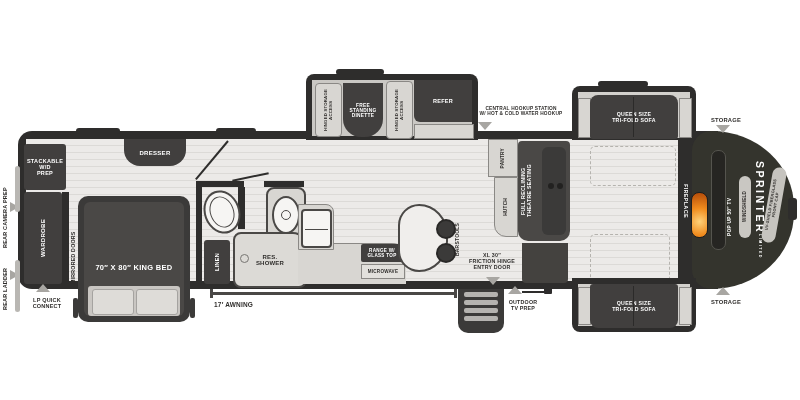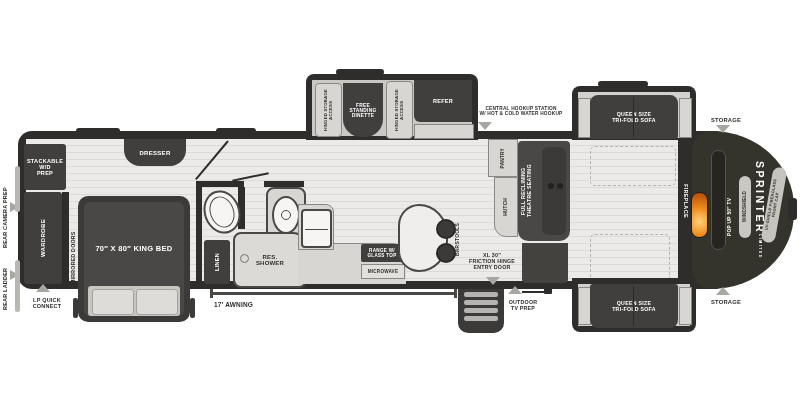--- a/index.html
+++ b/index.html
@@ -69,21 +69,21 @@
 W/D
 PREP</div>
   <div class="abs dark ctr" style="left:24px;top:192px;width:38px;height:92px;border-radius:3px;">
     <span class="vt wlbl" style="font-size:6px;">WARDROBE</span>
   </div>
   <div class="abs wall" style="left:62px;top:192px;width:7px;height:92px;"></div>
   <div class="abs vt lbl" style="left:70px;top:200px;width:8px;height:84px;font-size:5.3px;">MIRRORED DOORS</div>
   <div class="abs dark ctr wlbl" style="left:124px;top:139px;width:62px;height:27px;font-size:6px;border-radius:0 0 16px 16px;">DRESSER</div>
   <div class="abs darker" style="left:78px;top:196px;width:112px;height:126px;border-radius:10px;"></div>
   <div class="abs" style="left:84px;top:202px;width:100px;height:114px;background:#4a4846;border-radius:6px;"></div>
-  <div class="abs ctr wlbl" style="left:84px;top:241px;width:100px;height:14px;font-size:7.5px;">70″ X 80″ KING BED</div>
+  <div class="abs ctr wlbl" style="left:84px;top:260px;width:100px;height:14px;font-size:7.5px;">70″ X 80″ KING BED</div>
   <div class="abs" style="left:88px;top:286px;width:92px;height:30px;background:#c9c6c2;border-radius:3px;"></div>
   <div class="abs" style="left:92px;top:289px;width:40px;height:24px;background:#dedcd8;border:1px solid #a5a3a0;border-radius:3px;"></div>
   <div class="abs" style="left:136px;top:289px;width:40px;height:24px;background:#dedcd8;border:1px solid #a5a3a0;border-radius:3px;"></div>
   <div class="abs darker" style="left:73px;top:298px;width:5px;height:20px;border-radius:2px;"></div>
   <div class="abs darker" style="left:190px;top:298px;width:5px;height:20px;border-radius:2px;"></div>
 
   <div class="abs" style="left:227px;top:141px;width:2px;height:50px;background:#2e2d2c;transform:rotate(40deg);transform-origin:top center;"></div>
   <div class="abs" style="left:232px;top:176px;width:37px;height:2px;background:#2e2d2c;transform:rotate(-12deg);"></div>
 
   <div class="abs wall" style="left:196px;top:181px;width:48px;height:6px;"></div>

